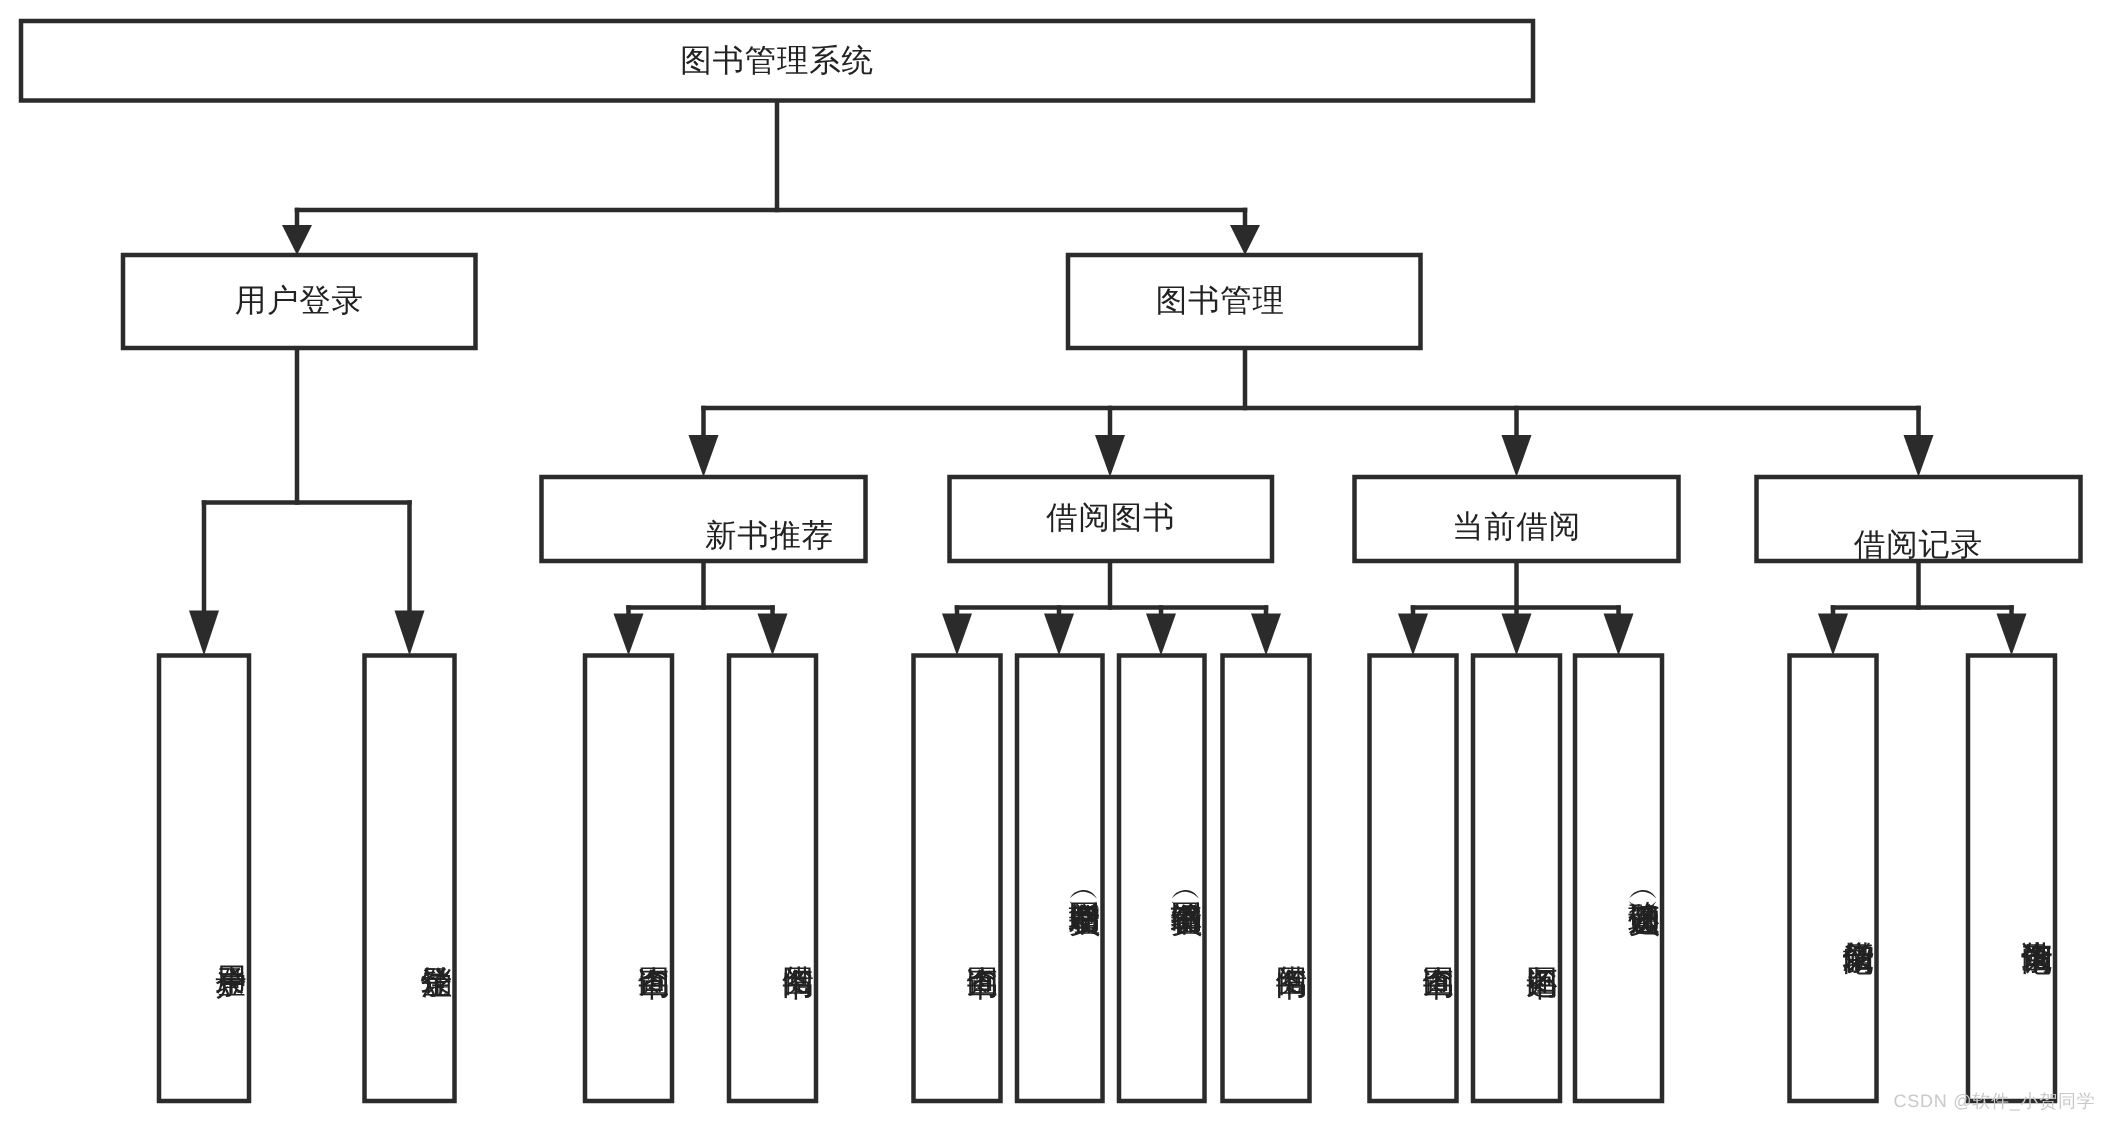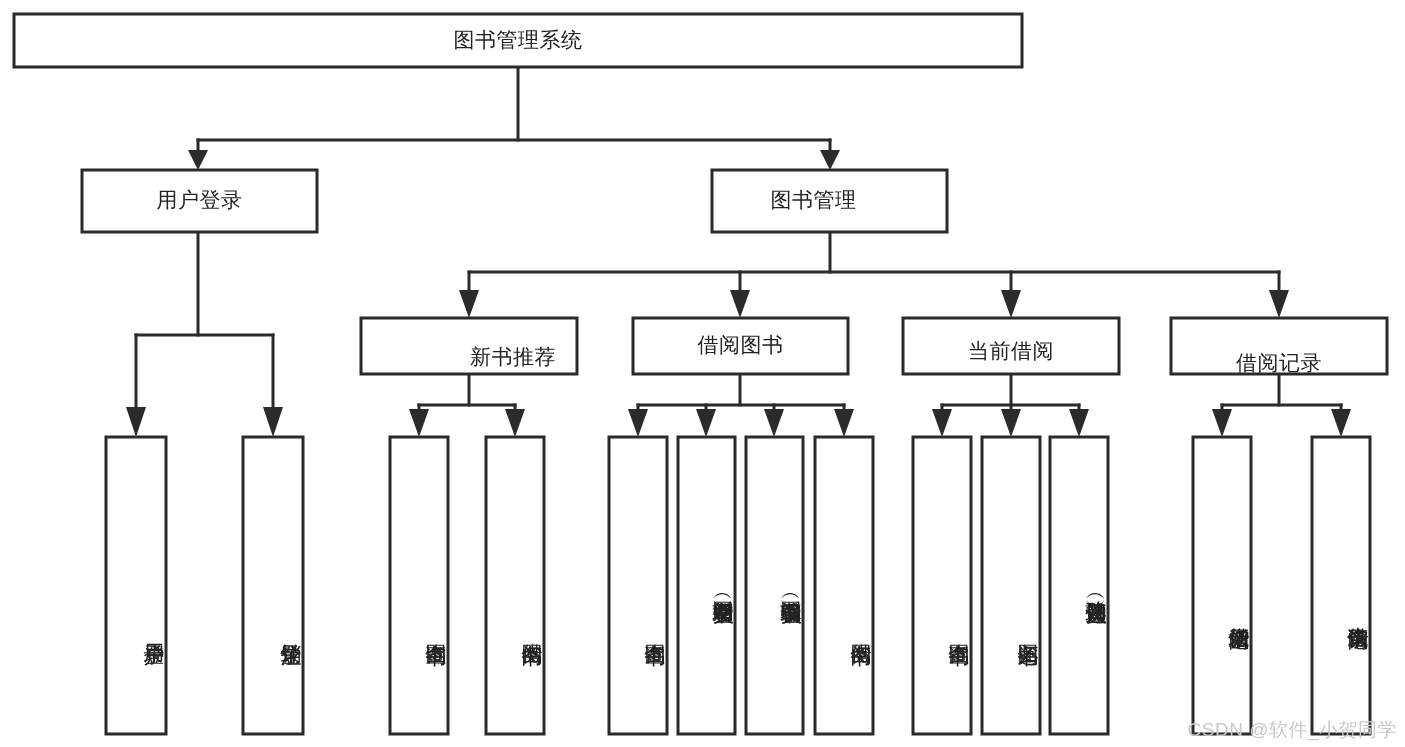--- a/index.html
+++ b/index.html
@@ -60,21 +60,21 @@
     align-items: flex-start;
     justify-content: center;
     padding-top: 6px;
     box-sizing: border-box;
   }
   .node-label.vertical.pad-top-small { padding-top: 2px; }
   .watermark {
     position: absolute;
     right: 8px;
     bottom: 4px;
-    font-size: 19px;
+    font-size: 12px;
     color: #c9c9c9;
     font-family: "Liberation Sans", "DejaVu Sans", sans-serif;
     white-space: nowrap;
     letter-spacing: 0.5px;
   }
 </style>
 </head>
 <body>
 
 <div id="canvas-wrap">

